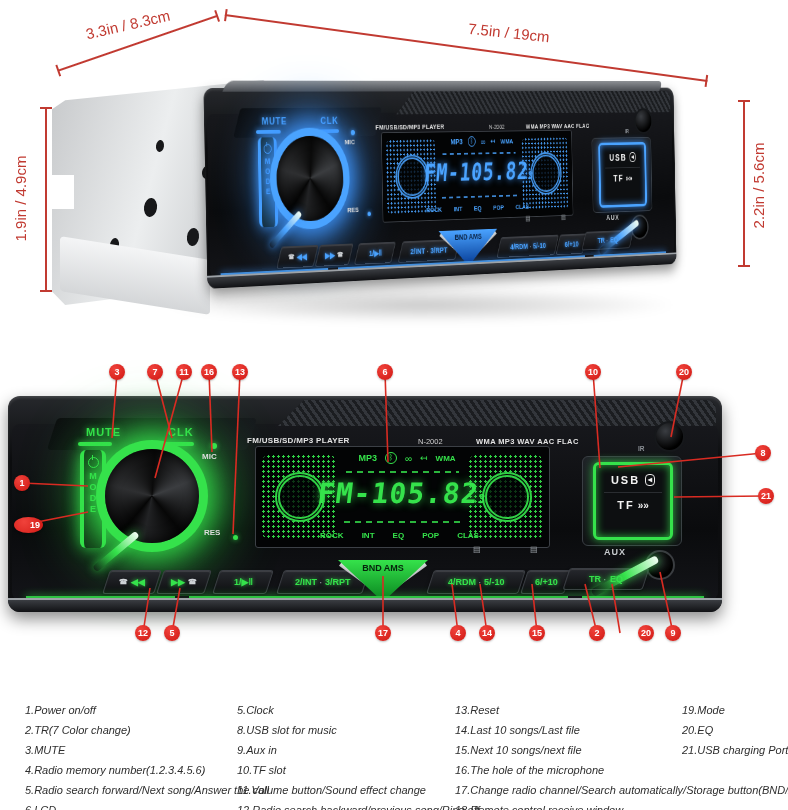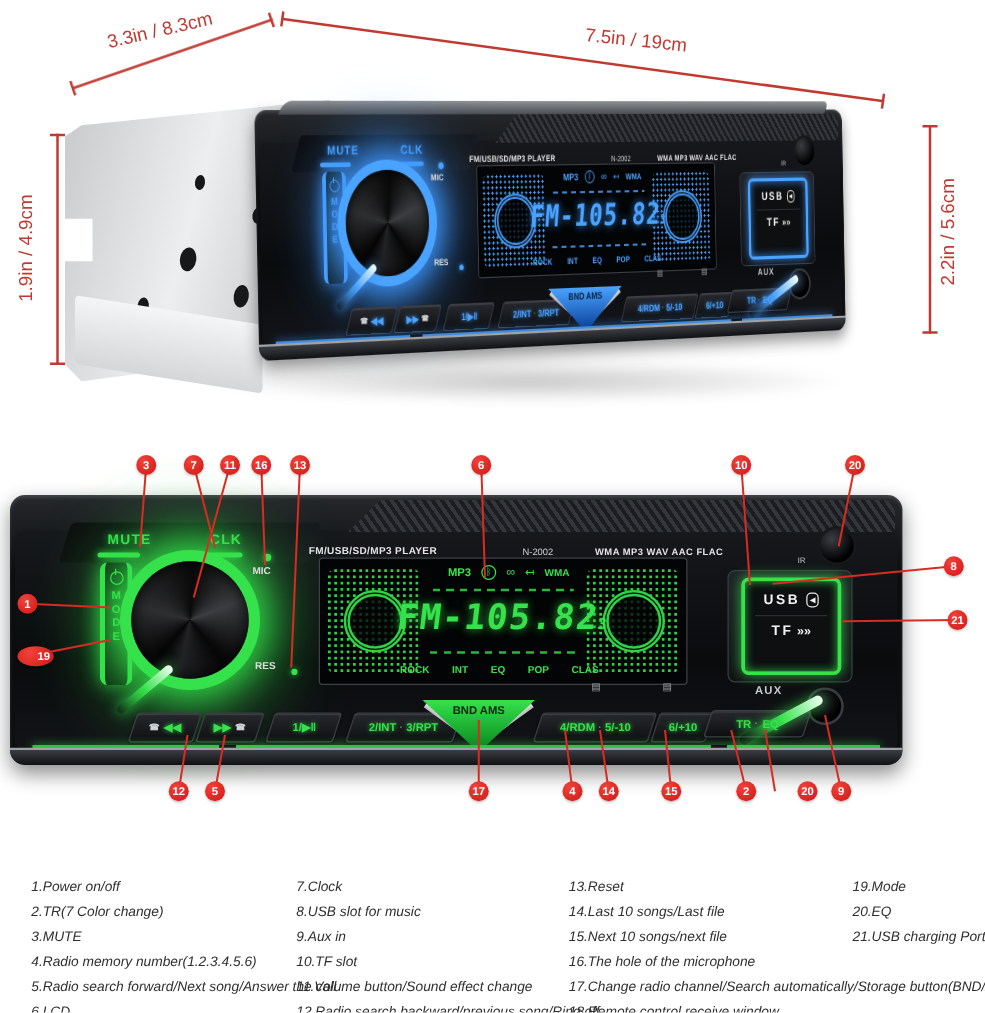--- a/index.html
+++ b/index.html
@@ -472,21 +472,21 @@
   <div class="legend">
     <div class="legend-col c1">
         <div class="legend-item">1.Power on/off</div>
         <div class="legend-item">2.TR(7 Color change)</div>
         <div class="legend-item">3.MUTE</div>
         <div class="legend-item">4.Radio memory number(1.2.3.4.5.6)</div>
         <div class="legend-item">5.Radio search forward/Next song/Answer the call</div>
         <div class="legend-item">6.LCD</div>
       </div>
     <div class="legend-col c2">
-        <div class="legend-item">7.Clock</div>
+        <div class="legend-item">5.Clock</div>
         <div class="legend-item">8.USB slot for music</div>
         <div class="legend-item">9.Aux in</div>
         <div class="legend-item">10.TF slot</div>
         <div class="legend-item">11.Volume button/Sound effect change</div>
         <div class="legend-item">12.Radio search backward/previous song/Ring off</div>
       </div>
     <div class="legend-col c3">
         <div class="legend-item">13.Reset</div>
         <div class="legend-item">14.Last 10 songs/Last file</div>
         <div class="legend-item">15.Next 10 songs/next file</div>

